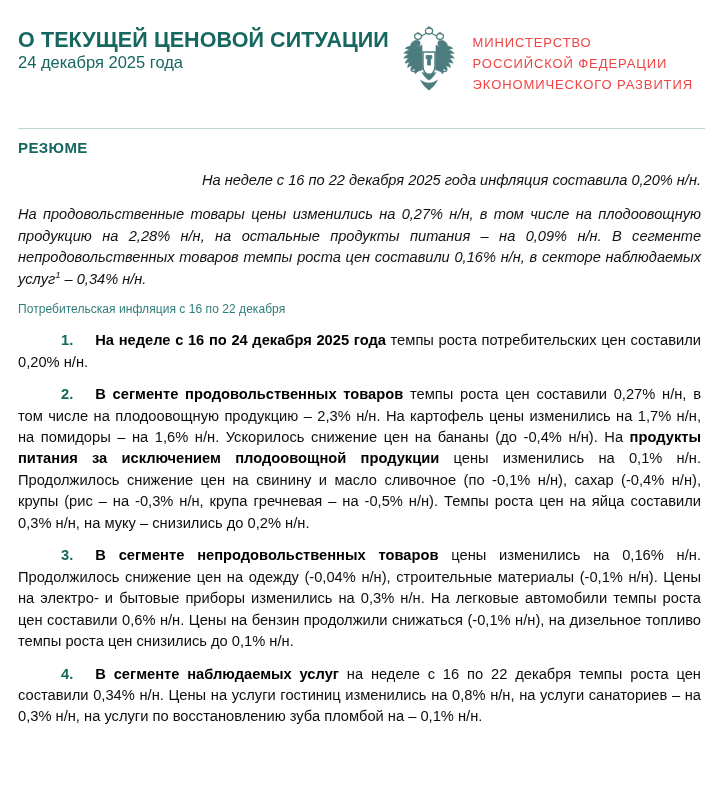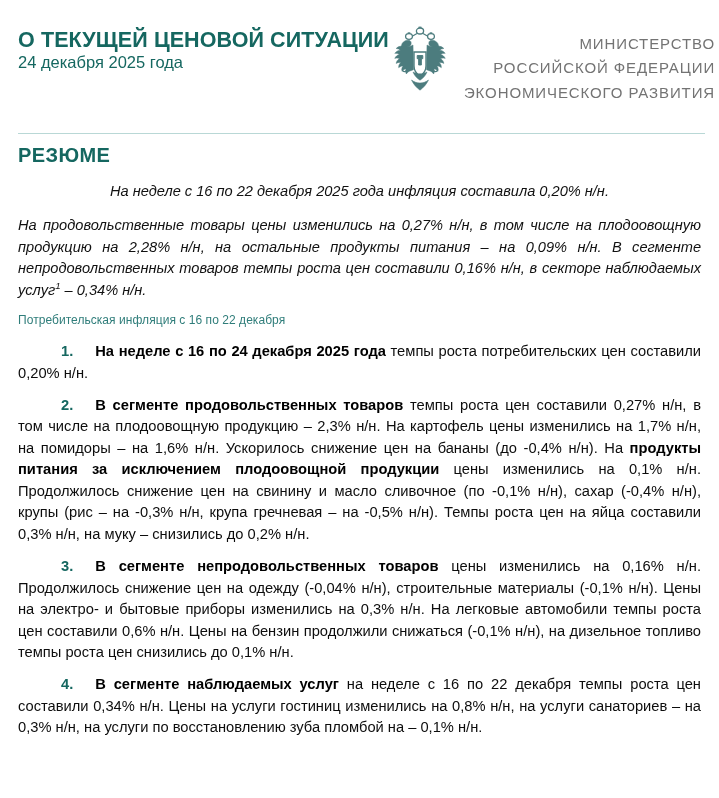--- a/index.html
+++ b/index.html
@@ -56,58 +56,57 @@
   }
   .emblem {
     width: 62px;
     height: 76px;
     flex: 0 0 auto;
   }
   .ministry-lines {
     padding-top: 8px;
   }
   .ministry-line {
-    font-size: 15px;
-    color: #737373;
+    font-size: 13px;
+    color: #ef4444;
     letter-spacing: 0.9px;
     line-height: 1.62;
     white-space: nowrap;
-    text-align: right;
   }
 
   
   .rule {
     height: 1px;
     background: #b9d8d6;
     margin: 28px 0 0 2px;
     width: 687px;
   }
   .resume-heading {
-    font-size: 20px;
+    font-size: 15px;
     font-weight: bold;
     color: #156760;
     letter-spacing: 0.4px;
     margin: 10px 0 0 2px;
   }
 
   .summary {
     margin-top: 14px;
     padding: 0 2px 0 2px;
   }
   .summary p {
     font-style: italic;
     font-size: 14.6px;
     line-height: 1.47;
     text-align: justify;
     text-justify: inter-word;
     margin: 0 0 13px 0;
     color: #111111;
   }
   .summary p:last-child { margin-bottom: 0; }
-  .summary p.single { text-align: center; }
+  .summary p.single { text-align: right; }
   sup {
     font-size: 0.66em;
     vertical-align: super;
     line-height: 0;
   }
 
   
   .subhead {
     font-size: 12px;
     color: #2f7d7a;

